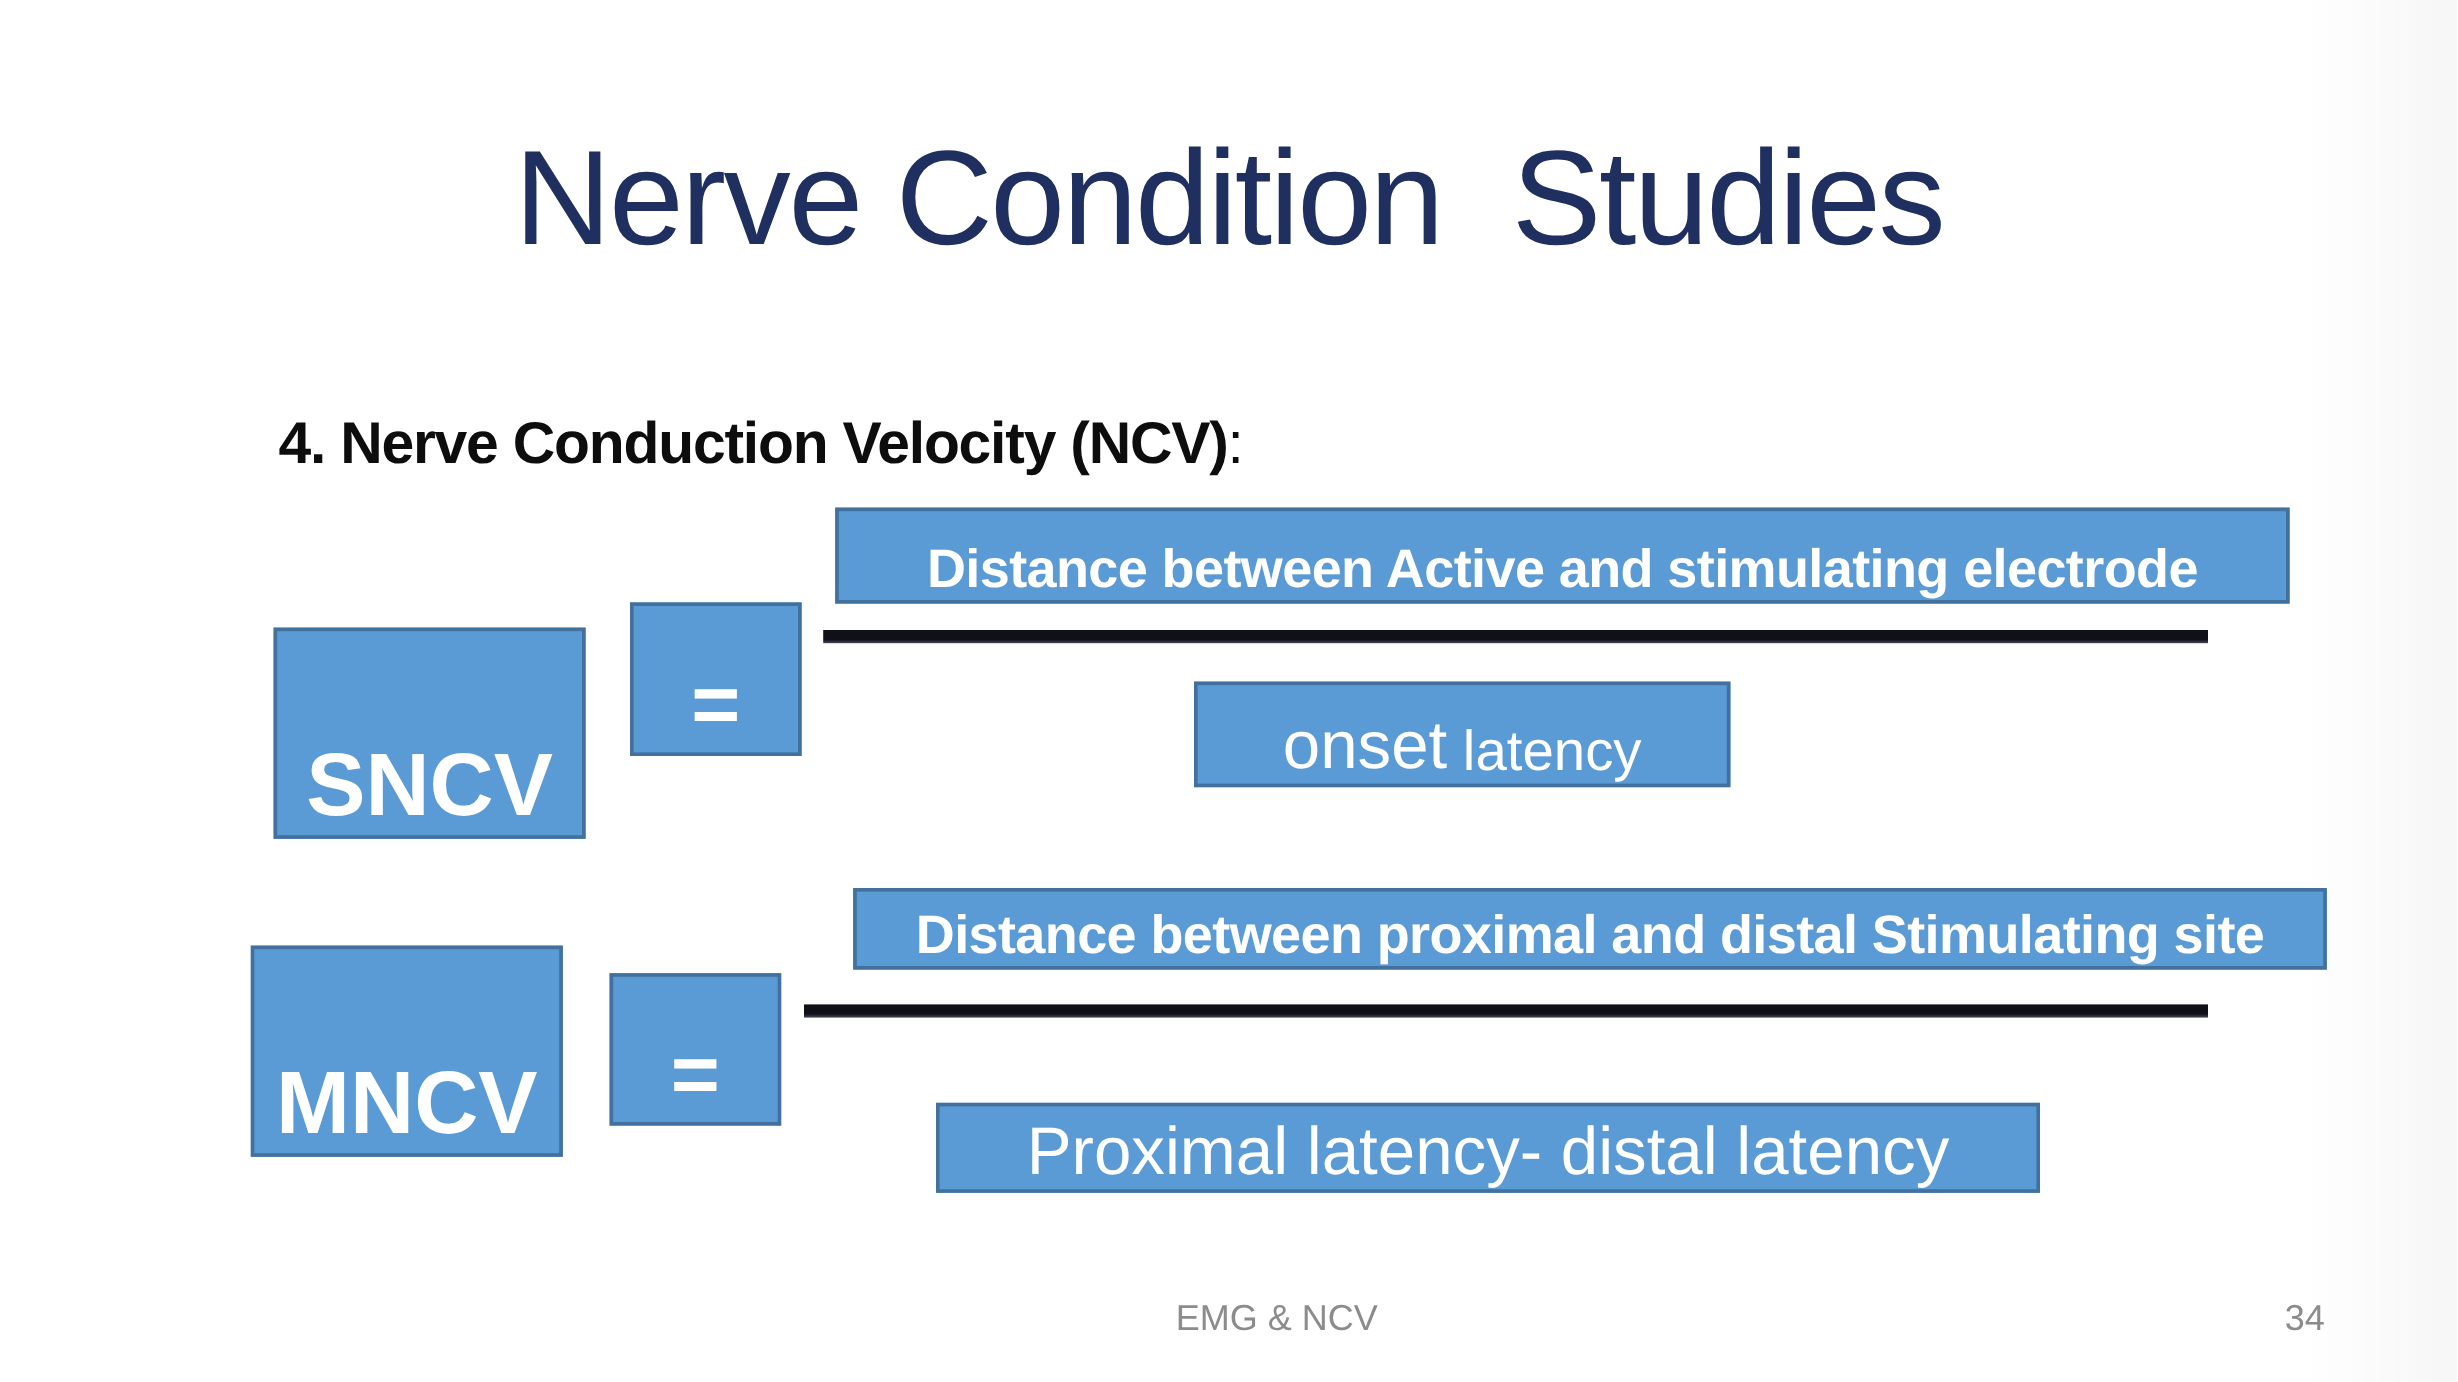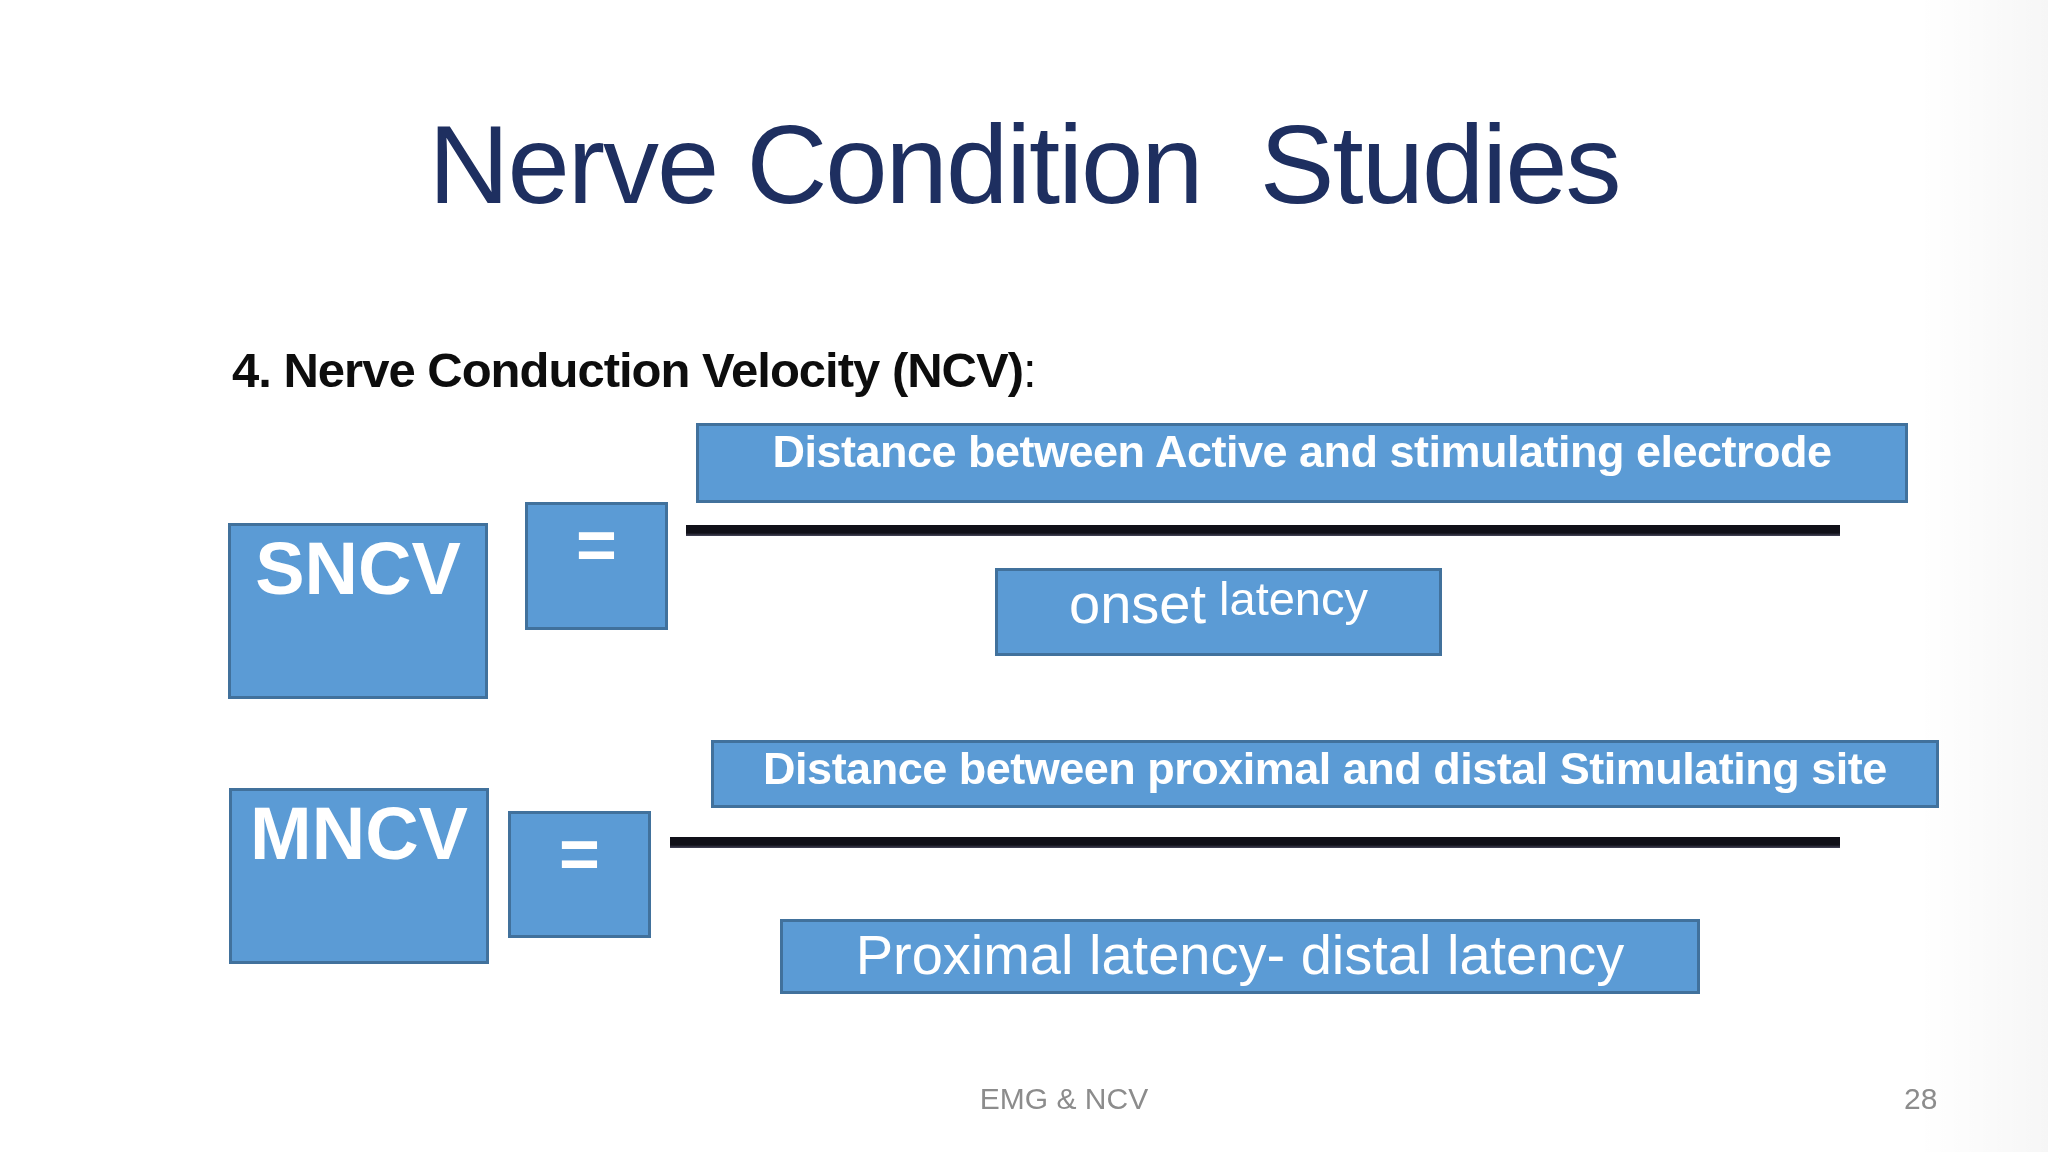--- a/index.html
+++ b/index.html
@@ -45,21 +45,21 @@
     white-space: pre;
   }
   .heading .colon { font-weight: 400; }
   .bluebox {
     position: absolute;
     background: #5b9bd5;
     border: 3px solid #41719c;
     box-sizing: border-box;
     color: #ffffff;
     display: flex;
-    align-items: flex-start;
+    align-items: flex-end;
     justify-content: center;
     white-space: pre;
   }
   .label-box   { font-weight: 700; font-size: 74px; }
   .eq-box      { font-weight: 700; font-size: 70px; }
   .num-box     { font-weight: 700; font-size: 45px; letter-spacing: -0.5px; }
   .den-box     { font-weight: 400; font-size: 56px; }
   .den-box .small { font-size: 47px; }
   .fraction-line {
     position: absolute;
@@ -98,34 +98,34 @@
   <div class="bluebox num-box" style="left:696px; top:423px; width:1212px; height:80px;">
     <span>Distance between Active and stimulating electrode</span>
   </div>
 
   <div class="fraction-line" style="left:686px; top:525px; width:1154px;"></div>
 
   <div class="bluebox den-box" style="left:995px; top:568px; width:447px; height:88px;">
     <span>onset</span><span class="small"> latency</span>
   </div>
 
-  <div class="bluebox label-box" style="left:209px; top:788px; width:260px; height:176px;margin-left:20px;">
+  <div class="bluebox label-box" style="left:209px; top:788px; width:260px; height:176px;">
     <span>MNCV</span>
   </div>
 
   <div class="bluebox eq-box" style="left:508px; top:811px; width:143px; height:127px;">
     <span>=</span>
   </div>
 
   <div class="bluebox num-box" style="left:692px; top:740px; width:1228px; height:68px;margin-left:19px;">
     <span>Distance between proximal and distal Stimulating site</span>
   </div>
 
   <div class="fraction-line" style="left:670px; top:837px; width:1170px;"></div>
 
   <div class="bluebox den-box" style="left:780px; top:919px; width:920px; height:75px;">
     <span>Proximal latency- distal latency</span>
   </div>
 
   <div class="footer-text footer-center">EMG &amp; NCV</div>
-  <div class="footer-text footer-page">28</div>
+  <div class="footer-text footer-page">34</div>
 
 </div>
 
 </body></html>

